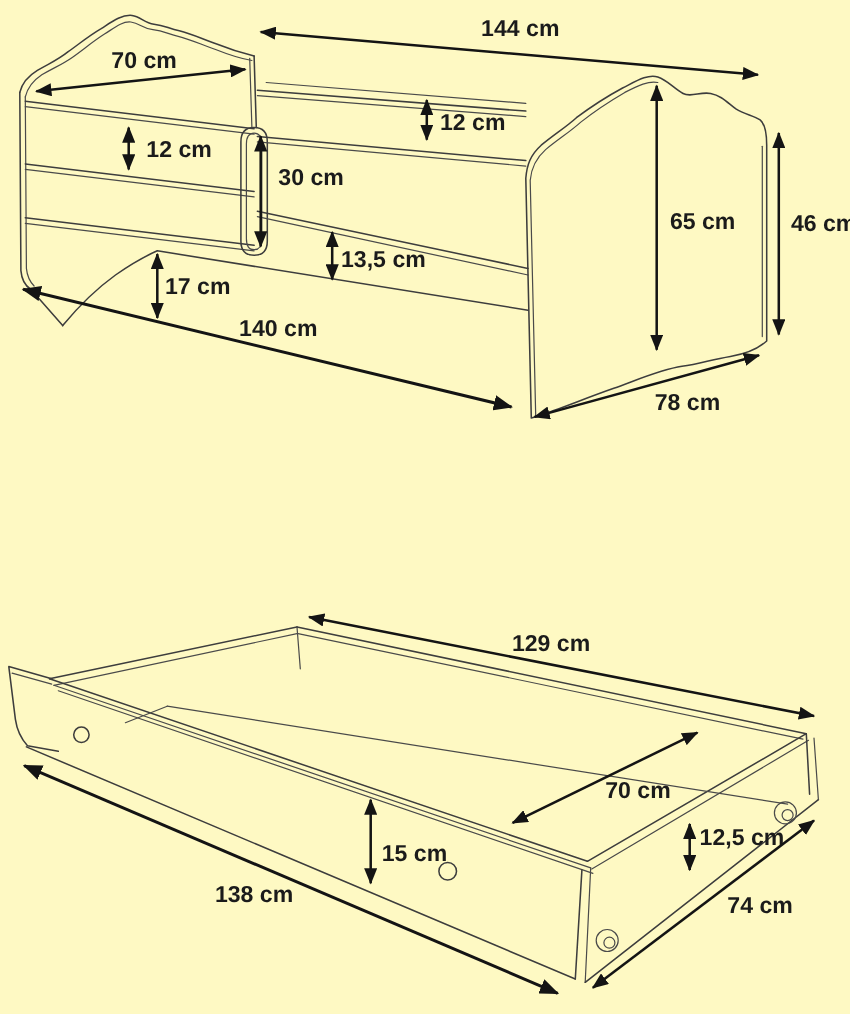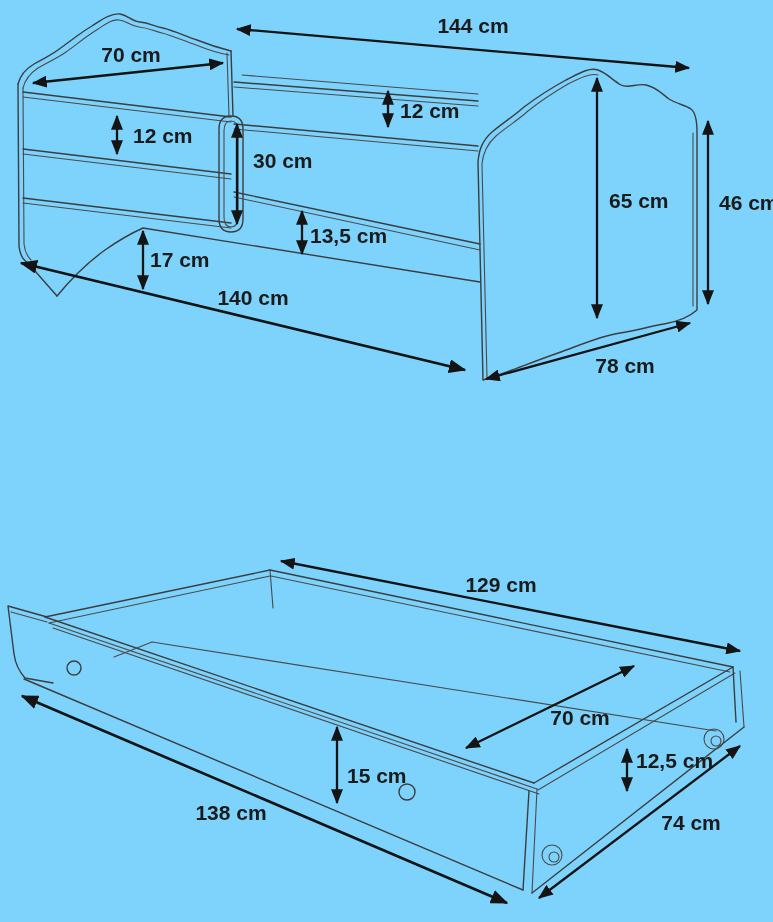--- a/index.html
+++ b/index.html
@@ -1,16 +1,16 @@
 <!DOCTYPE html>
 <html><head>
 <meta charset="utf-8">
 <style>
   html,body{margin:0;padding:0;background:#ffffff;}
-  .page{position:relative;width:773px;height:922px;background:#7dd3fc;overflow:hidden;
+  .page{position:relative;width:773px;height:922px;background:#fef9c3;overflow:hidden;
         font-family:"Liberation Sans",sans-serif;}
   svg{display:block;}
   .ln{fill:none;stroke:#3d3d3d;stroke-width:1.4;stroke-linecap:round;stroke-linejoin:round;}
   .ln-thin{fill:none;stroke:#4a4a4a;stroke-width:1.1;stroke-linecap:round;stroke-linejoin:round;}
   .dim{fill:none;stroke:#141414;stroke-width:2.3;
        marker-start:url(#ah);marker-end:url(#ah);}
   .dim-heavy{fill:none;stroke:#141414;stroke-width:2.7;
        marker-start:url(#ah);marker-end:url(#ah);}
   .dim-label{font-family:"Liberation Sans",sans-serif;font-size:21px;font-weight:600;
        fill:#1b1b1b;}

